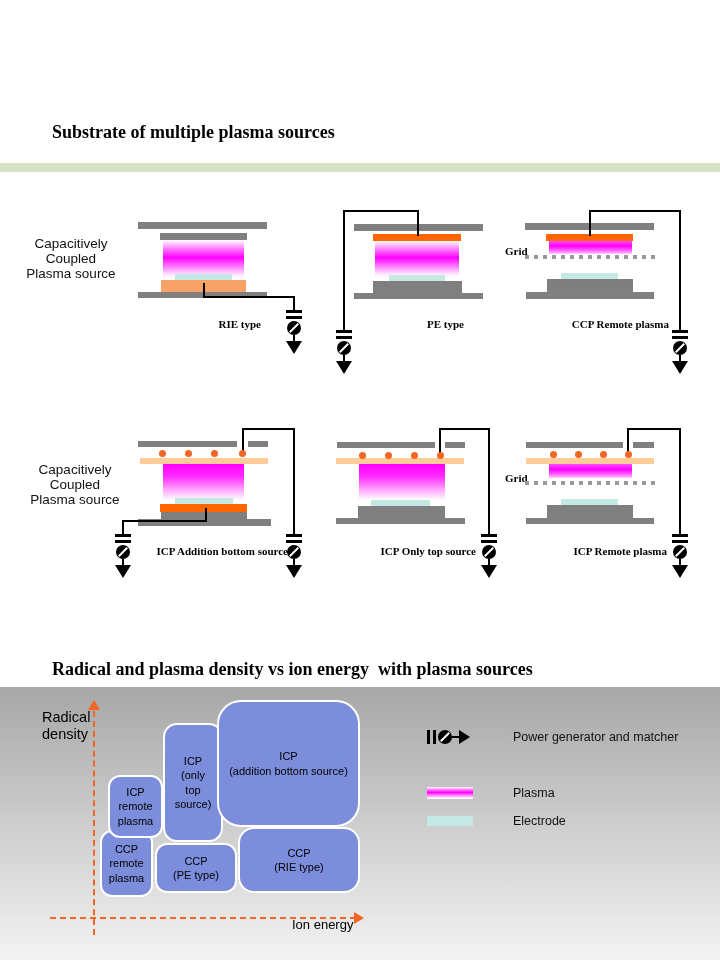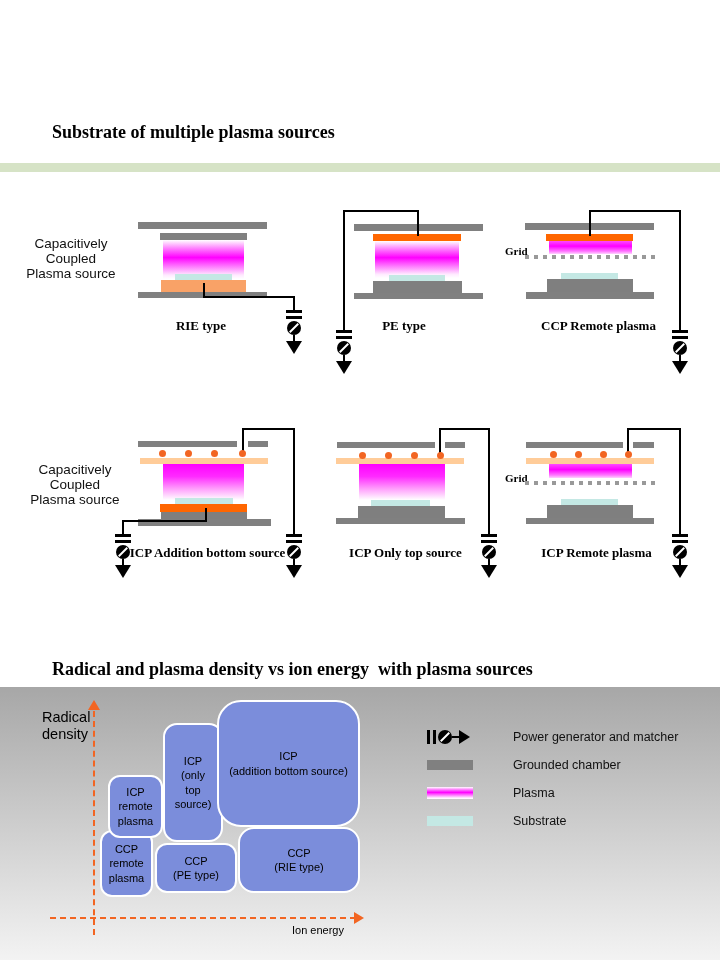--- a/index.html
+++ b/index.html
@@ -20,30 +20,30 @@
   .griddots{background:repeating-linear-gradient(to right,#999 0 4px,transparent 4px 9px)}
   .dot{position:absolute;background:#F26522;border-radius:50%}
   .plasma-ccp{background:linear-gradient(to bottom,#ffffff 0%,#fe7dfe 22%,#ff00ff 45%,#fe5cfe 62%,#ffeaff 90%,#ffffff 100%)}
   .plasma-icp{background:linear-gradient(to bottom,#ff00ff 0%,#ff2bff 35%,#ff9cfc 68%,#ffffff 100%)}
   .plasma-remote{background:linear-gradient(to bottom,#ff49ff 0%,#ff00ff 40%,#ff7bff 80%,#ffd2ff 100%)}
   .gbar{background:#000}
   .gcircle{background:#000;border-radius:50%}
   .gslash{background:#fff}
   .garrow-down{width:0;height:0;border-left:8px solid transparent;border-right:8px solid transparent;border-top:13px solid #000}
   .garrow-right{width:0;height:0;border-top:7px solid transparent;border-bottom:7px solid transparent;border-left:11px solid #000}
-  .cap{position:absolute;font-family:"Liberation Serif","DejaVu Serif",serif;font-weight:bold;font-size:13px;text-align:center;color:#000}
+  .cap{position:absolute;font-family:"Liberation Serif","DejaVu Serif",serif;font-weight:bold;font-size:11px;text-align:right;color:#000}
   .gridlab{position:absolute;font-family:"Liberation Serif","DejaVu Serif",serif;font-weight:bold;font-size:11px;color:#000}
   .sidelab{position:absolute;width:110px;text-align:center;font-size:13.5px;line-height:15px;color:#111;white-space:pre-line}
   .panel{position:absolute;left:0;top:687px;width:720px;height:273px;background:linear-gradient(to bottom,#a7a7a7,#f3f3f3)}
   .yaxis{position:absolute;left:93px;top:24px;width:0;height:224px;border-left:2px dashed #F26522}
   .yarrow{position:absolute;left:88px;top:13px;width:0;height:0;border-left:6px solid transparent;border-right:6px solid transparent;border-bottom:10px solid #F26522}
   .xaxis{position:absolute;left:50px;top:230px;width:306px;height:0;border-top:2px dashed #F26522}
   .xarrow{position:absolute;left:354px;top:225px;width:0;height:0;border-top:6px solid transparent;border-bottom:6px solid transparent;border-left:10px solid #F26522}
   .ylab{position:absolute;left:42px;top:22px;font-size:14.5px;line-height:17px;color:#000;white-space:pre-line}
-  .xlab{position:absolute;left:292px;top:237px;font-size:11px;color:#000}
+  .xlab{position:absolute;left:292px;top:230px;font-size:13px;color:#000}
   .bbox{position:absolute;background:#7B8DDB;border:2px solid #fff;box-sizing:border-box;display:flex;align-items:center;justify-content:center;text-align:center;font-size:11px;line-height:1.3;white-space:pre-line;color:#000}
   #boxes{position:absolute;left:0;top:0;width:400px;height:273px}
   #legend{position:absolute;left:427px;top:36px;width:285px;height:200px}
   .lrow{position:absolute;left:0;height:28px;display:flex;align-items:center}
   .lsym{position:relative;width:48px;height:18px;flex:none}
   .llab{margin-left:38px;font-size:12.5px;color:#111;white-space:nowrap}
   .gridsq{background:#999}
 </style>
 </head>
 <body>
@@ -243,33 +243,27 @@
             <div class="pc gbar" style="left: 0px; top: 2px; width: 3px; height: 14px;"></div>
             <div class="pc gbar" style="left: 6px; top: 2px; width: 3px; height: 14px;"></div>
             <div class="pc gcircle" style="left: 11px; top: 2px; width: 14px; height: 14px;">
               <div class="pc gslash" style="left: 6px; top: 1px; width: 2px; height: 12px; transform: rotate(45deg);"></div>
             </div>
             <div class="pc gbar" style="left: 25px; top: 8px; width: 7px; height: 2px;"></div>
             <div class="pc garrow-right" style="left: 32px; top: 2px;"></div>
           </div>
           <span class="llab">Power generator and matcher</span>
         </div>
-        <div class="lrow" style="top: 28px;">
-          <div class="lsym">
-            <div class="pc chamber" style="left: 0px; top: 4px; width: 46px; height: 10px;"></div>
-          </div>
-          <span class="llab">Grounded chamber</span>
-        </div>
         <div class="lrow" style="top: 56px;">
           <div class="lsym">
             <div class="pc plasma-ccp" style="left: 0px; top: 3px; width: 46px; height: 12px;"></div>
           </div>
           <span class="llab">Plasma</span>
         </div>
         <div class="lrow" style="top: 84px;">
           <div class="lsym">
             <div class="pc substrate" style="left: 0px; top: 4px; width: 46px; height: 10px;"></div>
           </div>
-          <span class="llab">Substrate</span>
+          <span class="llab">Electrode</span>
         </div>
       </div>
   </div>
 </div>
 
 </body></html>

